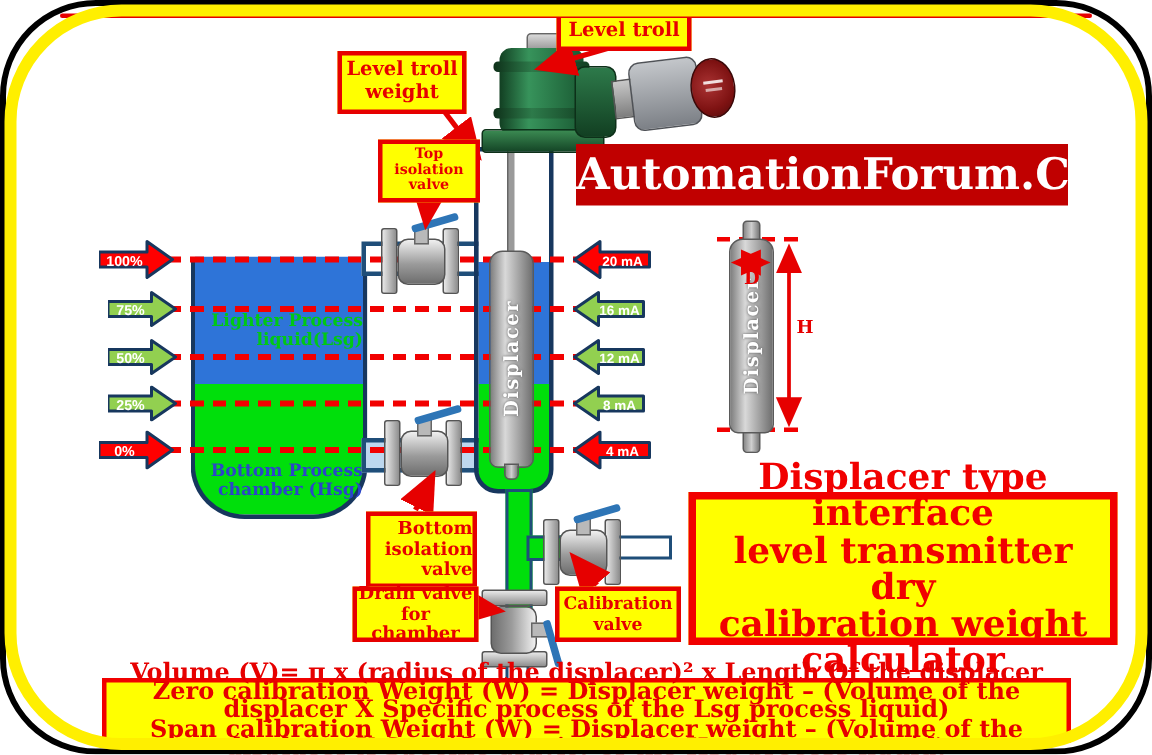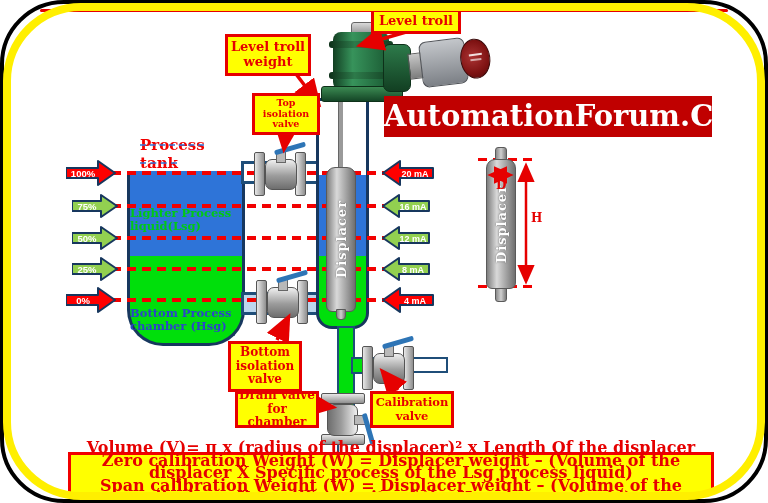--- a/index.html
+++ b/index.html
@@ -20,21 +20,21 @@
   
   .titlebox{position:absolute;left:459px;top:328px;width:276px;height:92px;background:#ffff00;
             border:5px solid #f10000;color:#f10000;font-weight:bold;font-size:24px;line-height:24.5px;
             text-align:center;display:flex;flex-direction:column;justify-content:center;z-index:6;}
   .formulabox{position:absolute;left:68px;top:452px;width:640px;height:37px;background:#ffff00;
               border:3px solid #f10000;color:#e60000;font-weight:bold;font-size:16px;line-height:12.5px;
               text-align:center;display:flex;flex-direction:column;justify-content:center;z-index:6;}
   
   .tank{position:absolute;left:127px;top:171px;width:112px;height:172px;border:3.5px solid #17375e;border-top:none;
         border-radius:0 0 36px 36px;background:linear-gradient(#2e74d8 0 85px,#00df0b 85px);z-index:1;}
-  .liqlabel{position:absolute;width:112px;text-align:left;font-weight:bold;font-size:11.5px;line-height:13px;}
+  .liqlabel{position:absolute;width:112px;text-align:right;font-weight:bold;font-size:11.5px;line-height:13px;}
   .chamber{position:absolute;left:316px;top:98px;width:47px;height:225px;border:3.5px solid #17375e;
            border-radius:0 0 16px 16px;background:linear-gradient(#ffffff 0 74px,#2e74d8 74px 155px,#00df0b 155px);z-index:1;}
   
   .pipe{position:absolute;z-index:1;}
   
   .dash{position:absolute;height:4px;background:repeating-linear-gradient(90deg,#f20000 0 9px,transparent 9px 15px);z-index:2;}
   
   .displacer{position:absolute;background:linear-gradient(90deg,#7e7e7e,#d9d9d9 35%,#a8a8a8 65%,#6f6f6f);
              border:1px solid #5a5a5a;border-radius:9px 9px 6px 6px;z-index:3;display:flex;align-items:center;justify-content:center;}
   .vtext{writing-mode:vertical-rl;transform:rotate(180deg);color:#fff;font-weight:bold;font-size:13px;
@@ -215,38 +215,43 @@
   </div>
   <div class="callout" style="left:225px;top:34px;width:80px;height:36px;font-size:13px;">
     <div>Level troll</div>
     <div>weight</div>
   </div>
   <div class="callout" style="left:252px;top:93px;width:62px;height:36px;font-size:9.5px;">
     <div>Top</div>
     <div>isolation</div>
     <div>valve</div>
   </div>
-  <div class="callout" style="left:228px;top:341px;width:68px;height:45px;font-size:12px;">
+  <div class="callout" style="left:244px;top:341px;width:68px;height:45px;font-size:12px;align-items:flex-end;">
     <div>Bottom</div>
     <div>isolation</div>
     <div>valve</div>
   </div>
   <div class="callout" style="left:235px;top:391px;width:78px;height:31px;font-size:12px;">
     <div>Drain valve</div>
     <div>for chamber</div>
   </div>
   <div class="callout" style="left:370px;top:391px;width:78px;height:31px;font-size:11.5px;">
     <div>Calibration</div>
     <div>valve</div>
   </div>
 
-  <div class="ptank-label">Process tank</div>
 
   <div class="banner">AutomationForum.Co</div>
 
+  <div class="titlebox">
+    <div>Displacer type interface</div>
+    <div>level transmitter dry</div>
+    <div>calibration weight</div>
+    <div>calculator</div>
+  </div>
 
   <div class="formulabox">
     <div>Volume (V)= π x  (radius of the displacer)² x Length Of the displacer</div>
     <div>Zero calibration Weight (W) = Displacer weight – (Volume of the displacer X Specific process of the Lsg process  liquid)</div>
     <div>Span calibration Weight (W) = Displacer weight – (Volume of the displacer X Specific gravity of the Hsg process  liquid)</div>
   </div>
 
   <div class="pinstripe"></div>
   <div class="frame-black"></div>
   <div class="frame-yellow"></div>

